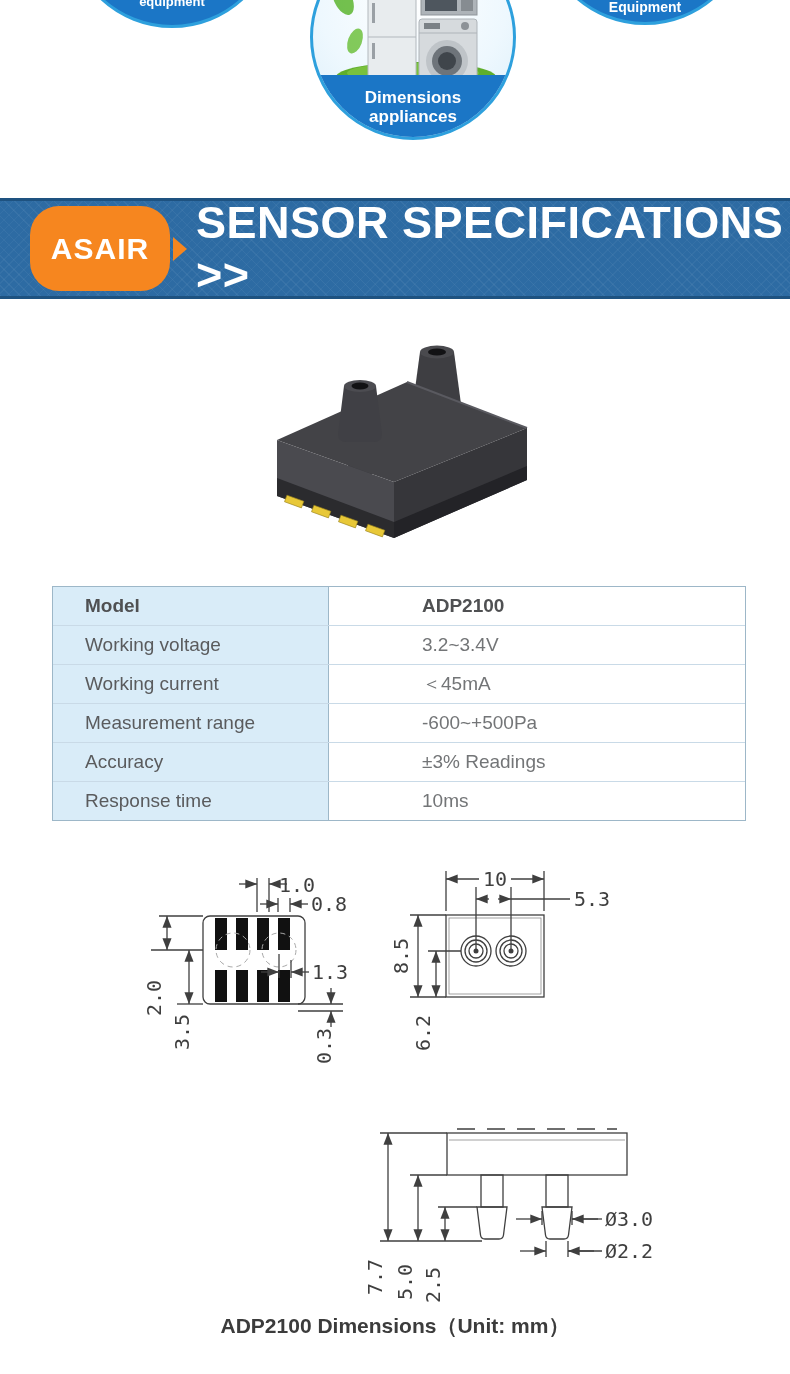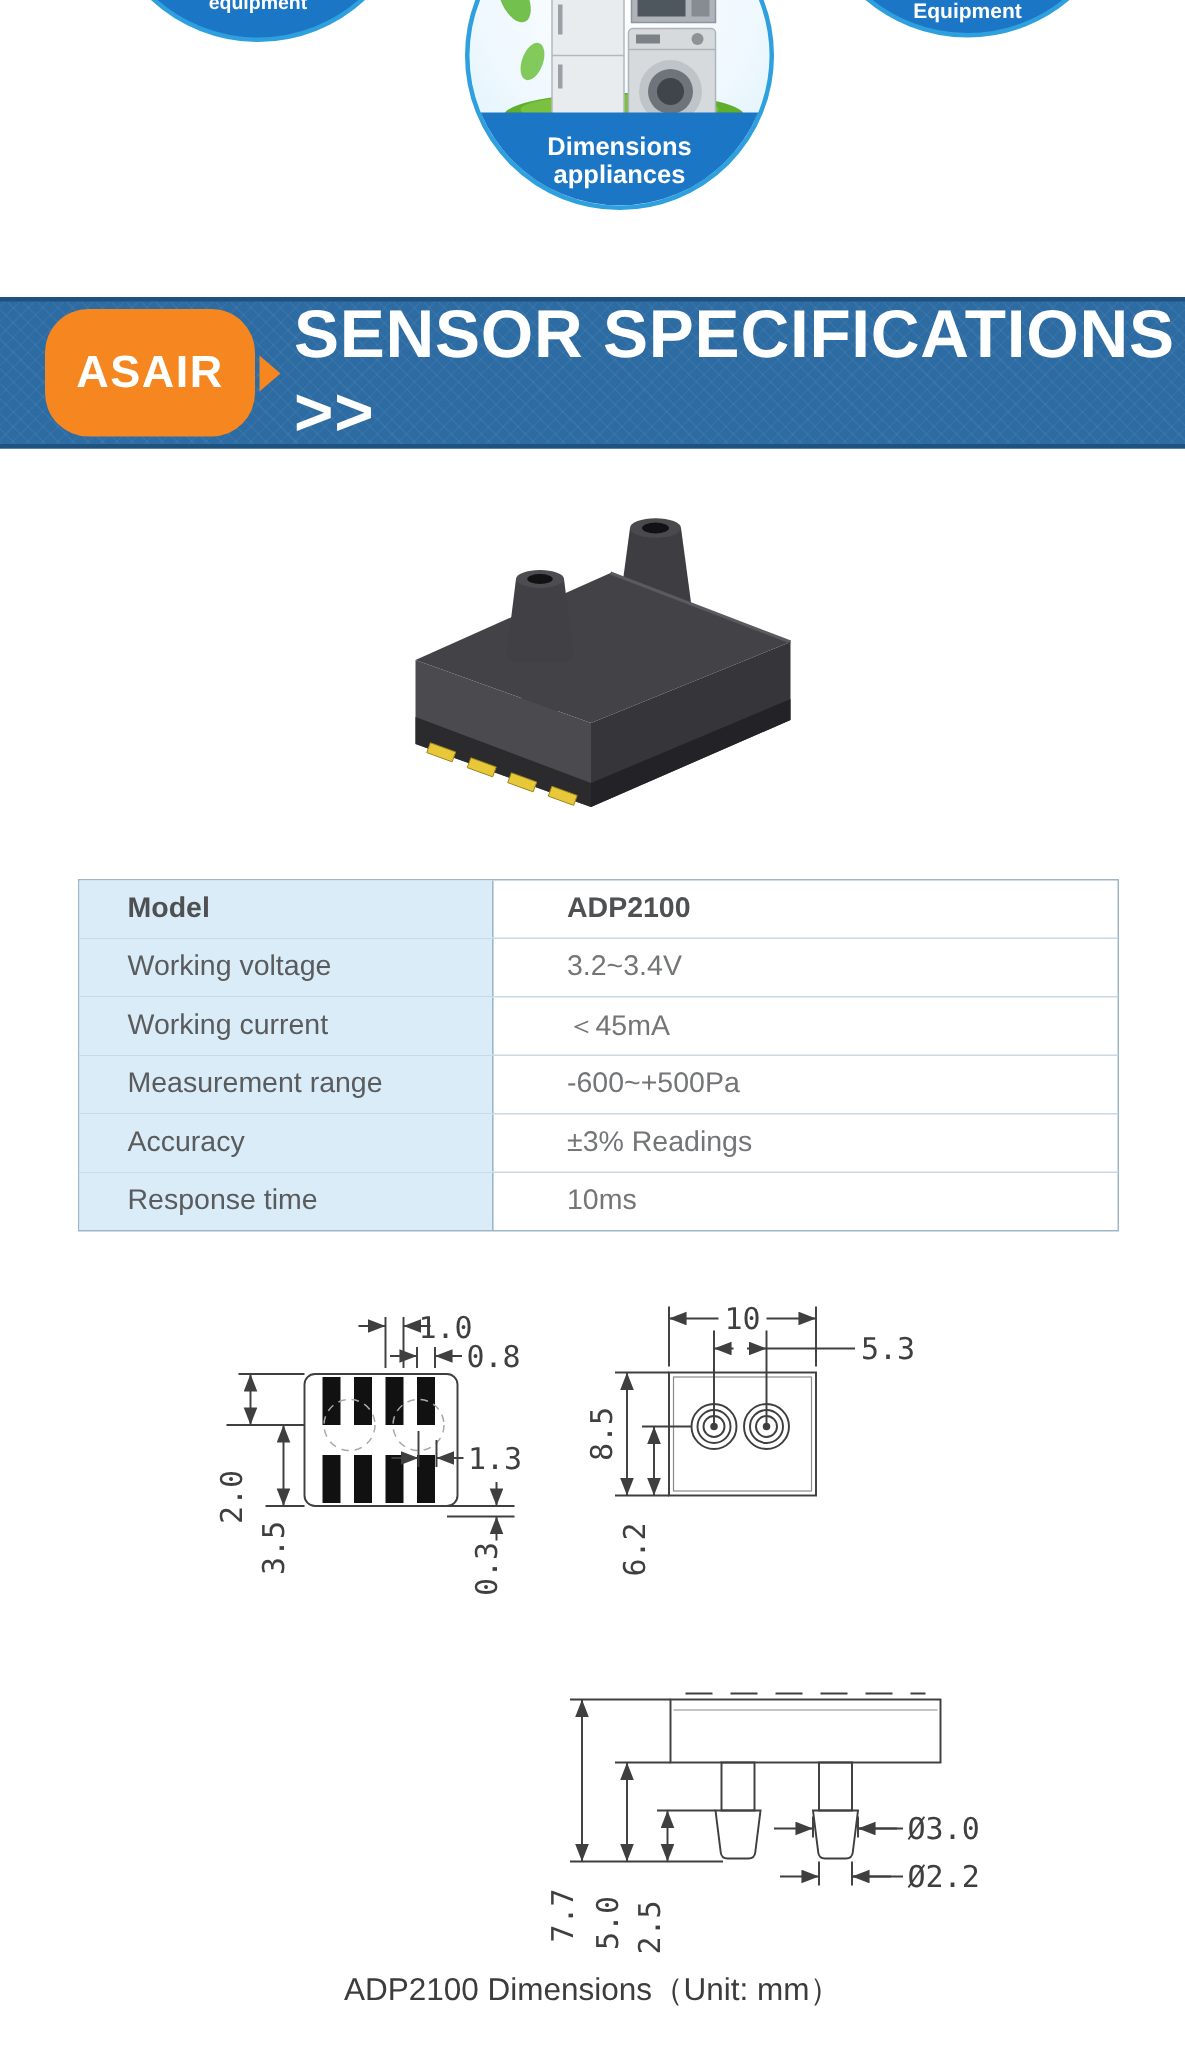--- a/index.html
+++ b/index.html
@@ -33,39 +33,39 @@
   .brand-box span{color:#fff;font-size:30px;font-weight:bold;letter-spacing:1px;}
   .brand-arrow{position:absolute;left:173px;top:36px;width:0;height:0;
                border-left:14px solid #f6861f;border-top:12px solid transparent;
                border-bottom:12px solid transparent;}
   .banner-title{position:absolute;left:196px;top:0;bottom:0;display:flex;align-items:center;
                 color:#ffffff;font-size:45px;font-weight:bold;letter-spacing:0.5px;}
 
   
   .spec-table{position:absolute;left:52px;top:586px;width:694px;box-sizing:border-box;
               border:1px solid #9db7c8;}
-  .spec-row{display:flex;height:38px;border-top:1px solid #c9dae7;}
+  .spec-row{display:flex;height:38px;border-top:1px solid #c9dae7;gap:44px;}
   .spec-row:first-child{border-top:none;}
   .spec-row .lbl{width:276px;box-sizing:border-box;background:#d9ecf8;padding-left:32px;
                  display:flex;align-items:center;font-size:19px;color:#5a5b5d;
                  border-right:1px solid #9db7c8;}
   .spec-row .val{flex:1;padding-left:49px;display:flex;align-items:center;
                  font-size:19px;color:#737577;}
   .spec-row.head .lbl,.spec-row.head .val{font-weight:bold;color:#4f5052;}
 
   
   .drawing{position:absolute;}
   .drawing line,.drawing rect.o,.drawing path.o,.drawing circle.o{
       stroke:#3f3f3f;stroke-width:1.3;fill:none;}
   .drawing text{font-family:"DejaVu Sans Mono",monospace;font-size:20px;fill:#3f3f3f;}
   .thin{stroke:#8a8a8a !important;stroke-width:0.8 !important;}
   .dashc{stroke:#a9a9a9;stroke-width:1;fill:none;stroke-dasharray:5 4;}
 
   .caption{position:absolute;left:0;top:1312px;width:100%;text-align:center;
-           font-size:21px;color:#3c3c3c;}
+           font-size:21px;color:#3c3c3c;font-weight:bold;}
 </style>
 </head>
 <body>
 
 <div class="page">
 
   <div class="app-circle circle-left">
     <div class="cap">equipment</div>
   </div>
 

